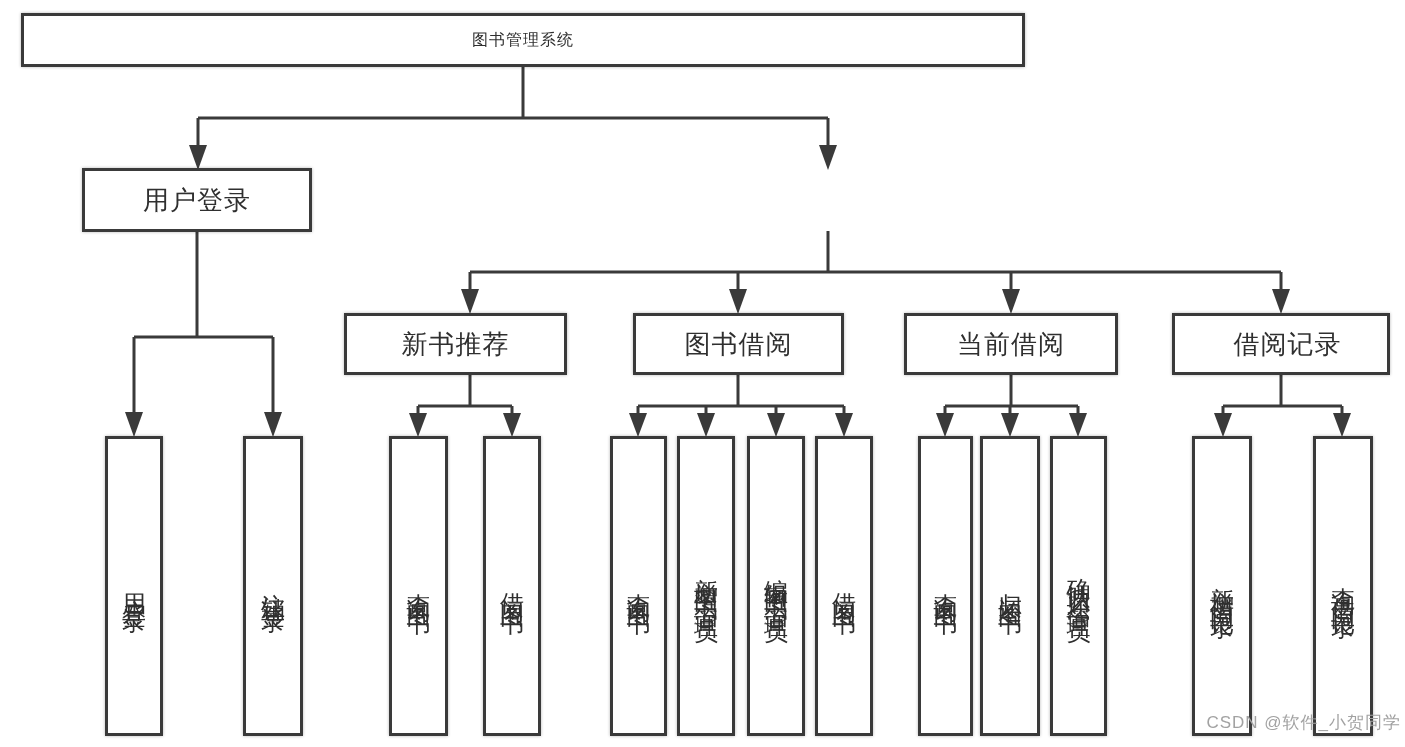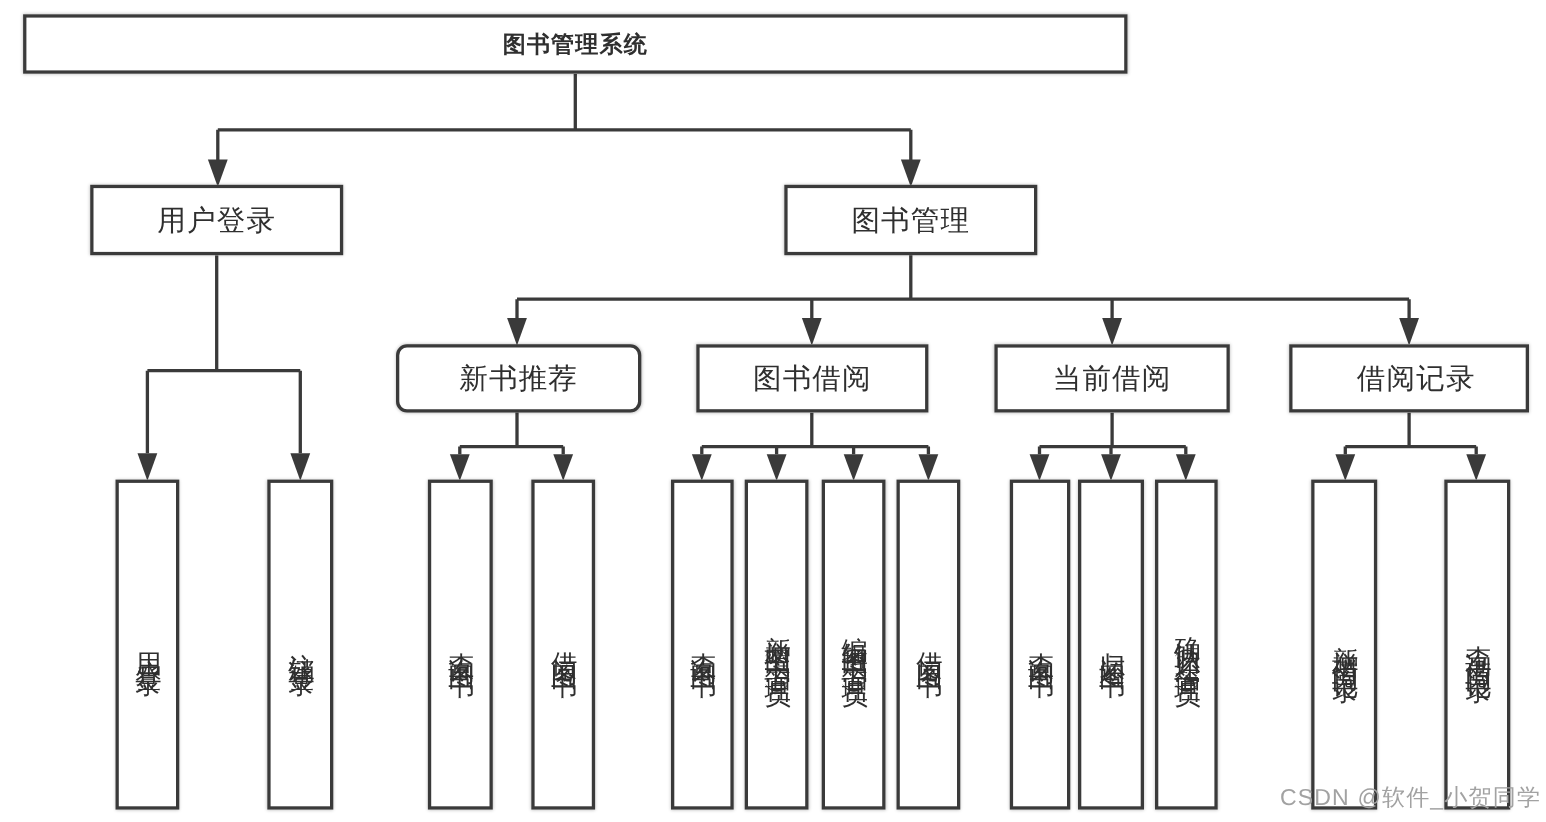--- a/index.html
+++ b/index.html
@@ -10,37 +10,37 @@
     position:absolute;
     background:#ffffff;
     border:3px solid #3a3a3a;
     box-shadow:0 0 3px rgba(0,0,0,0.28);
     display:flex;align-items:center;justify-content:center;
     color:#2f2f2f;
     z-index:2;
     box-sizing:border-box;
   }
   .h-label{font-size:26px;letter-spacing:1px;white-space:nowrap;}
-  .root-label{font-size:21px;letter-spacing:1px;white-space:nowrap;font-weight:bold;}
+  .root-label{font-size:16px;letter-spacing:1px;white-space:nowrap;}
   .leaf{
     top:436px;height:300px;
   }
   .leaf .v-label{
     writing-mode:vertical-rl;
     text-orientation:mixed;
     font-size:24px;
     letter-spacing:6px;
     line-height:1;
     white-space:nowrap;
   }
   .watermark{
     position:absolute;
     z-index:3;
     right:4px;top:711px;
-    font-size:21px;
+    font-size:17px;
     color:#a2a2a2;
     letter-spacing:1px;
     white-space:nowrap;
   }
 </style>
 </head>
 <body>
 
 <div class="canvas">
 
@@ -91,25 +91,22 @@
     </g>
   </svg>
 
   <div class="node" style="left:21px;top:13px;width:1004px;height:54px;">
     <span class="root-label">图书管理系统</span>
   </div>
 
   <div class="node" style="left:82px;top:168px;width:230px;height:64px;">
     <span class="h-label">用户登录</span>
   </div>
-  <div class="node" style="left:713px;top:168px;width:230px;height:64px;">
-    <span class="h-label">图书管理</span>
-  </div>
 
-  <div class="node" style="left:360px;top:313px;width:223px;height:62px;border-radius:10px;">
+  <div class="node" style="left:344px;top:313px;width:223px;height:62px;">
     <span class="h-label">新书推荐</span>
   </div>
   <div class="node" style="left:904px;top:313px;width:214px;height:62px;">
     <span class="h-label">当前借阅</span>
   </div>
   <div class="node" style="left:633px;top:313px;width:211px;height:62px;">
     <span class="h-label">图书借阅</span>
   </div>
   <div class="node" style="left:1172px;top:313px;width:218px;height:62px;padding-left:13px;">
     <span class="h-label">借阅记录</span>

